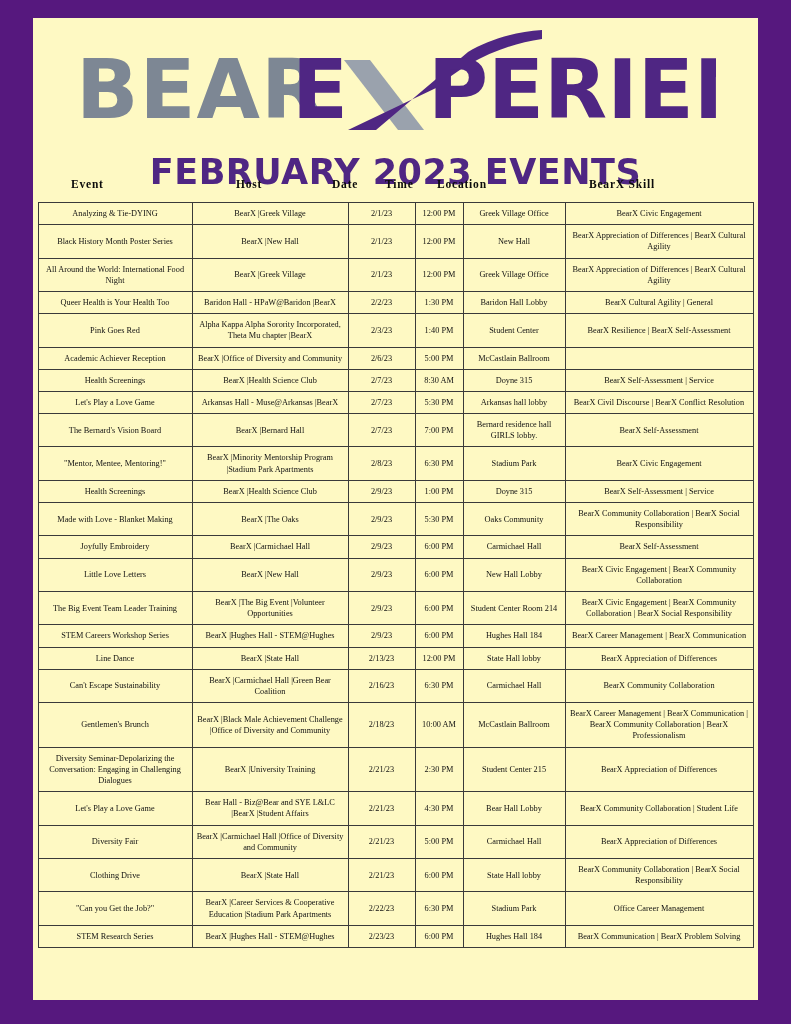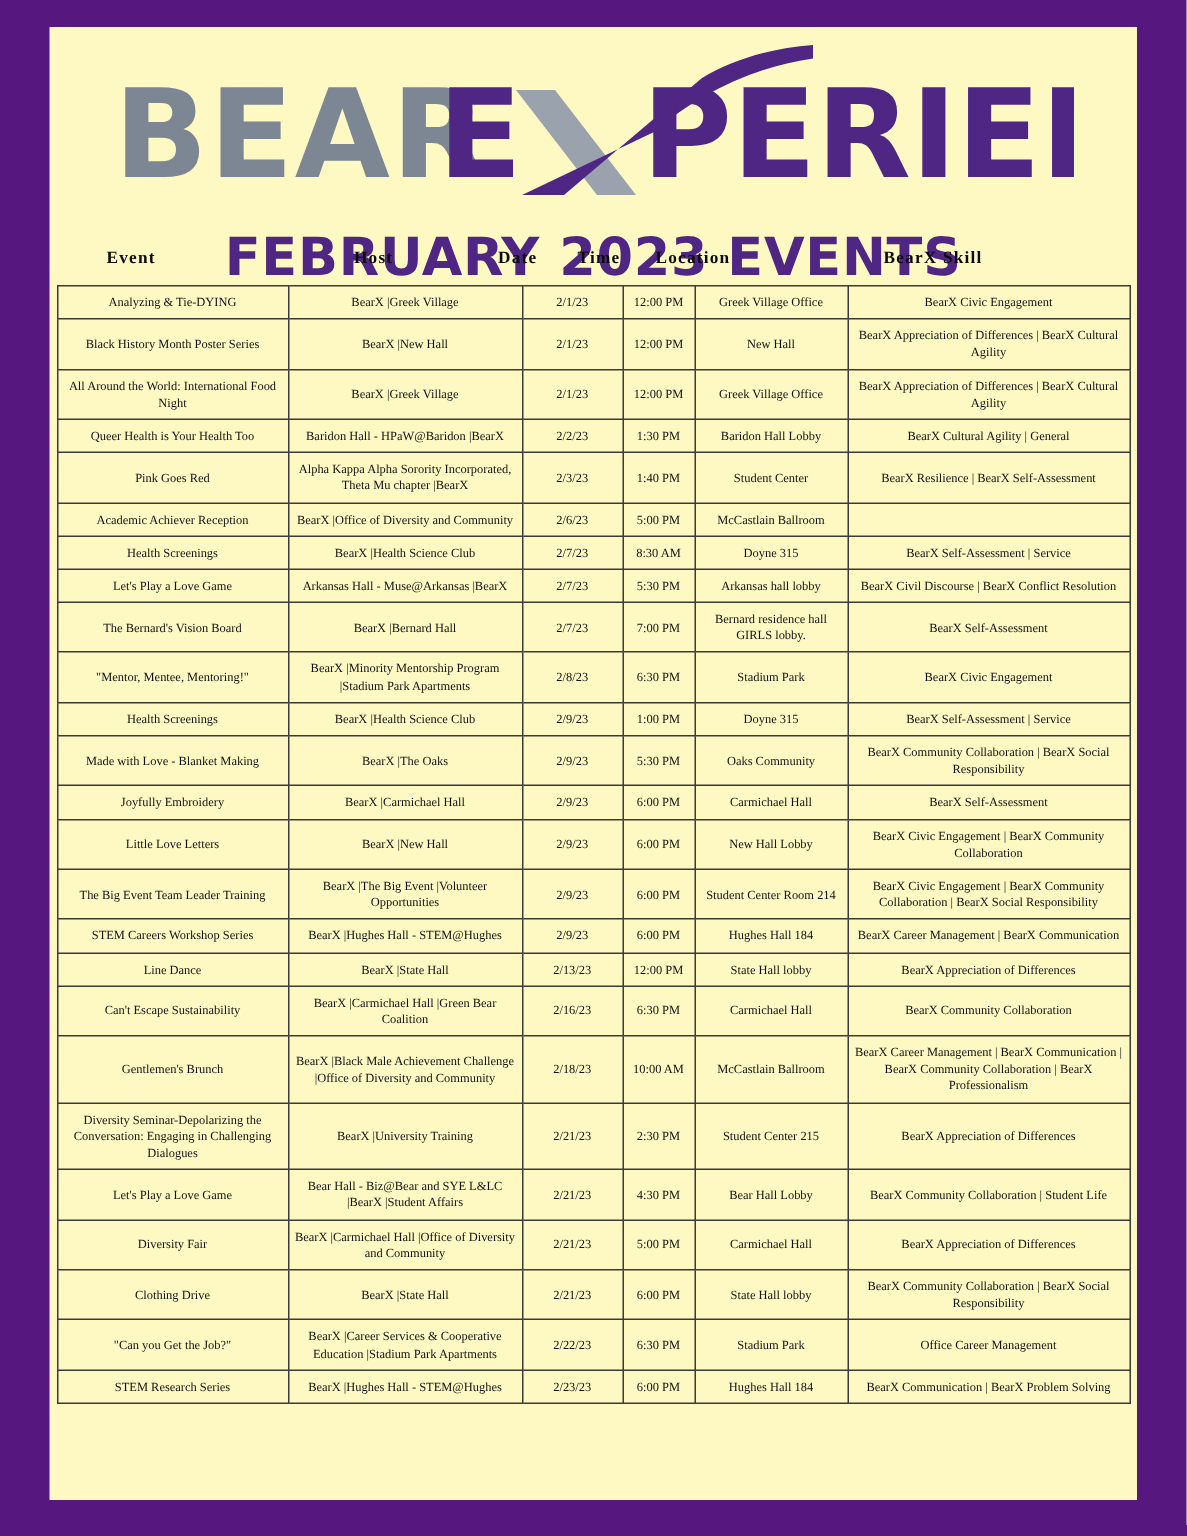--- a/index.html
+++ b/index.html
@@ -33,21 +33,21 @@
     font-weight: bold;
     font-size: 35px;
     letter-spacing: 0.5px;
     margin-top: 4px;
   }
 
   
   .col-headers {
     position: relative;
     height: 20px;
-    margin: 6px 0 0 0;
+    margin: 18px 0 0 0;
   }
   .col-headers span {
     position: absolute;
     font-family: "Liberation Serif", serif;
     font-weight: bold;
     font-size: 11.5px;
     color: #0b0b0b;
     letter-spacing: 0.8px;
     white-space: nowrap;
   }

